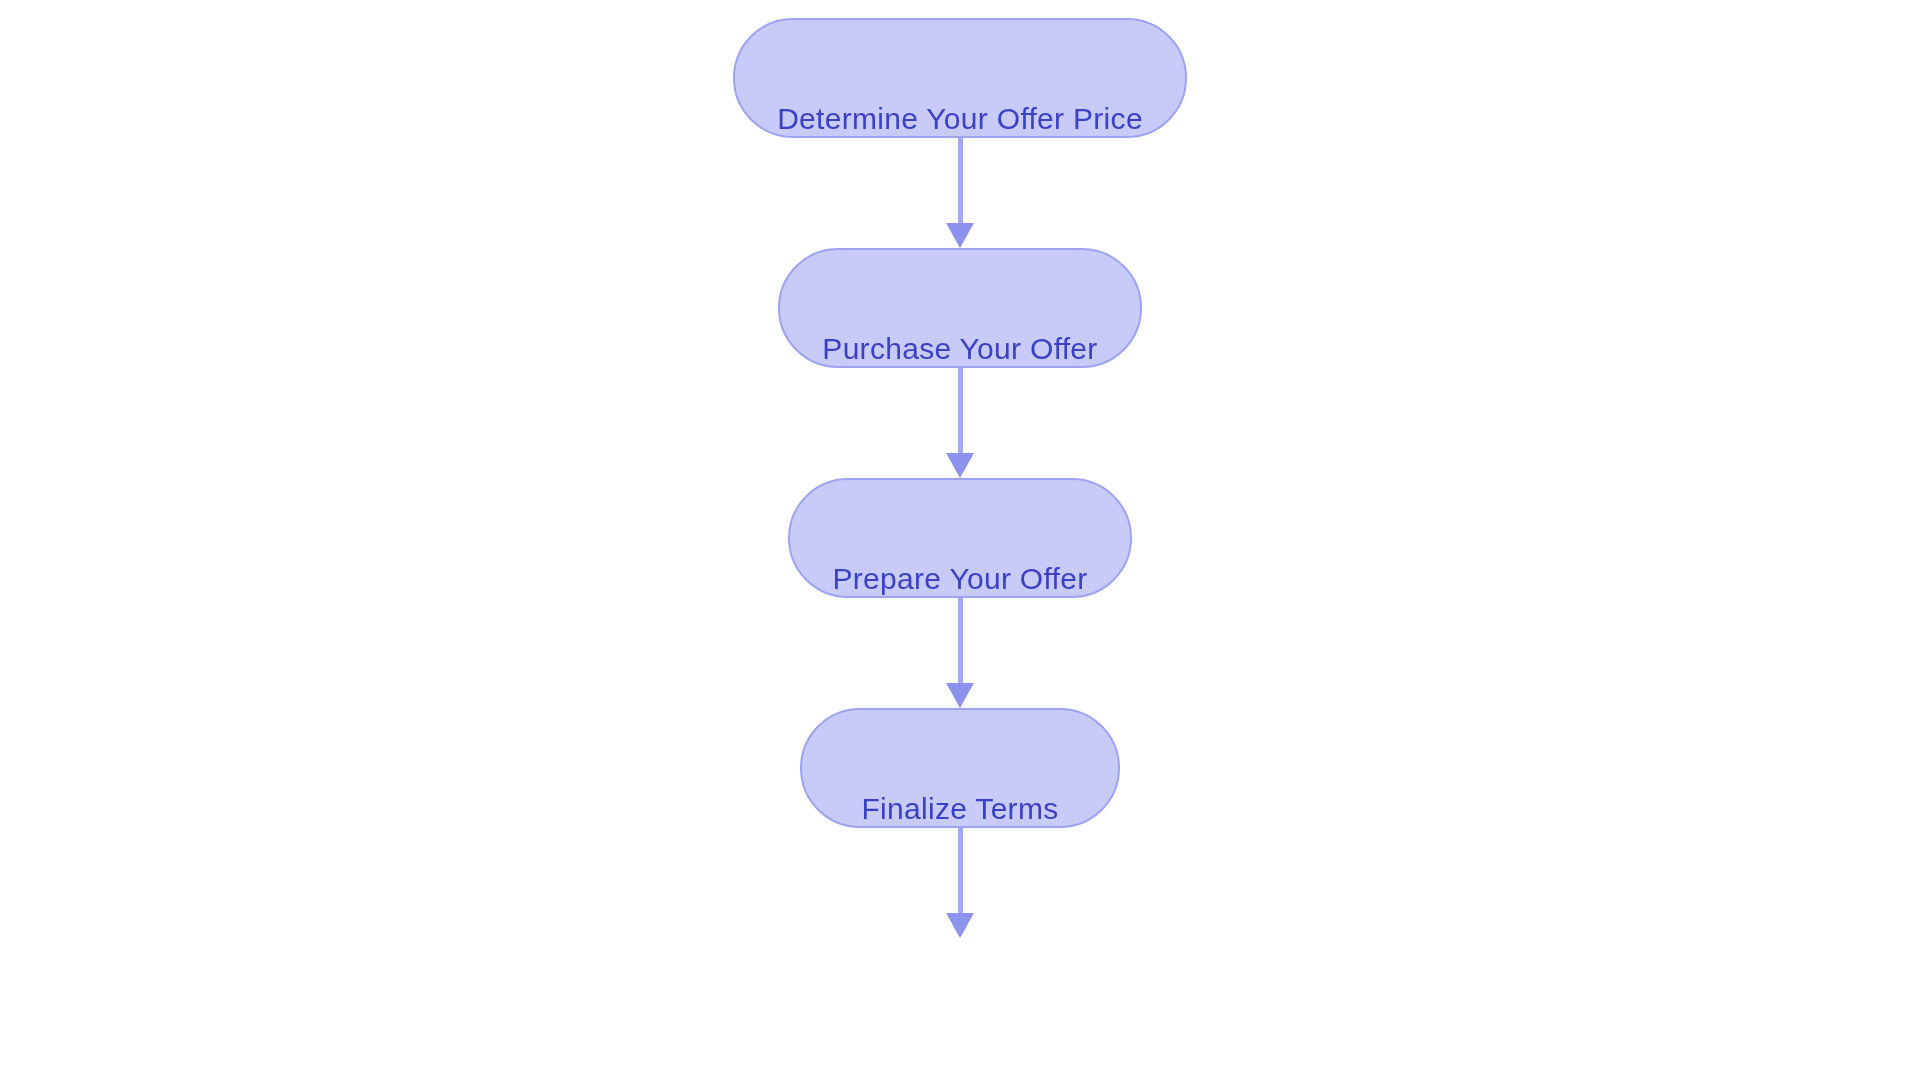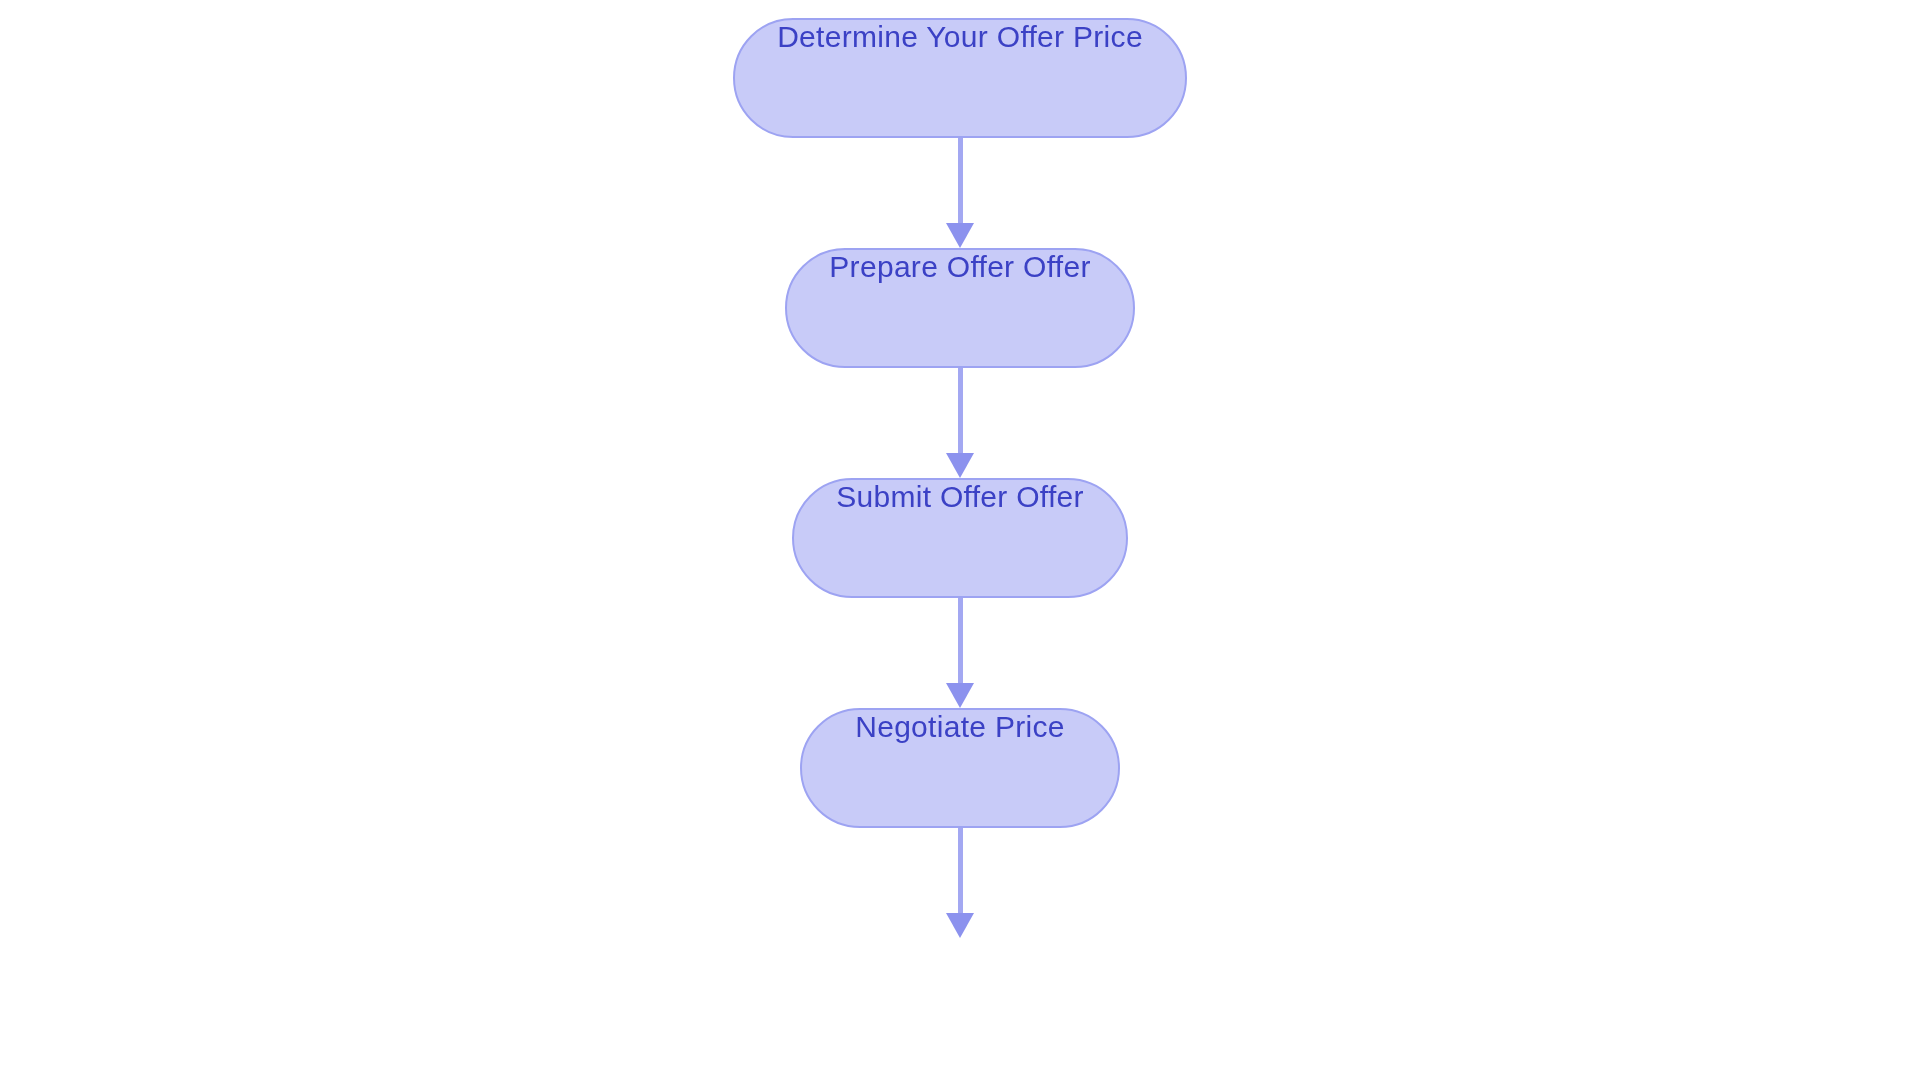--- a/index.html
+++ b/index.html
@@ -29,21 +29,21 @@
     padding-top: 18px;
   }
   .flow-node {
     height: 120px;
     min-width: 320px;
     padding: 0 42px;
     border-radius: 60px;
     background: var(--node_fill);
     border: 2px solid var(--node_border);
     display: flex;
-    align-items: flex-start;
+    align-items: flex-end;
     justify-content: center;
     flex: 0 0 auto;
   }
   .flow-node .node-label {
     font-size: 30px;
     font-weight: 500;
     letter-spacing: 0.3px;
     color: var(--node_text);
     white-space: nowrap;
   }
@@ -78,39 +78,39 @@
   <div class="flow-node">
     <span class="node-label">Determine Your Offer Price</span>
   </div>
 
   <div class="flow-arrow">
     <div class="arrow-line"></div>
     <div class="arrow-head"></div>
   </div>
 
   <div class="flow-node">
-    <span class="node-label">Prepare Offer Offer</span>
+    <span class="node-label">Purchase Your Offer</span>
   </div>
 
   <div class="flow-arrow">
     <div class="arrow-line"></div>
     <div class="arrow-head"></div>
   </div>
 
   <div class="flow-node">
-    <span class="node-label">Submit Offer Offer</span>
+    <span class="node-label">Prepare Your Offer</span>
   </div>
 
   <div class="flow-arrow">
     <div class="arrow-line"></div>
     <div class="arrow-head"></div>
   </div>
 
   <div class="flow-node">
-    <span class="node-label">Negotiate Price</span>
+    <span class="node-label">Finalize Terms</span>
   </div>
 
   <div class="flow-arrow">
     <div class="arrow-line"></div>
     <div class="arrow-head"></div>
   </div>
 
 
 </div>
 

